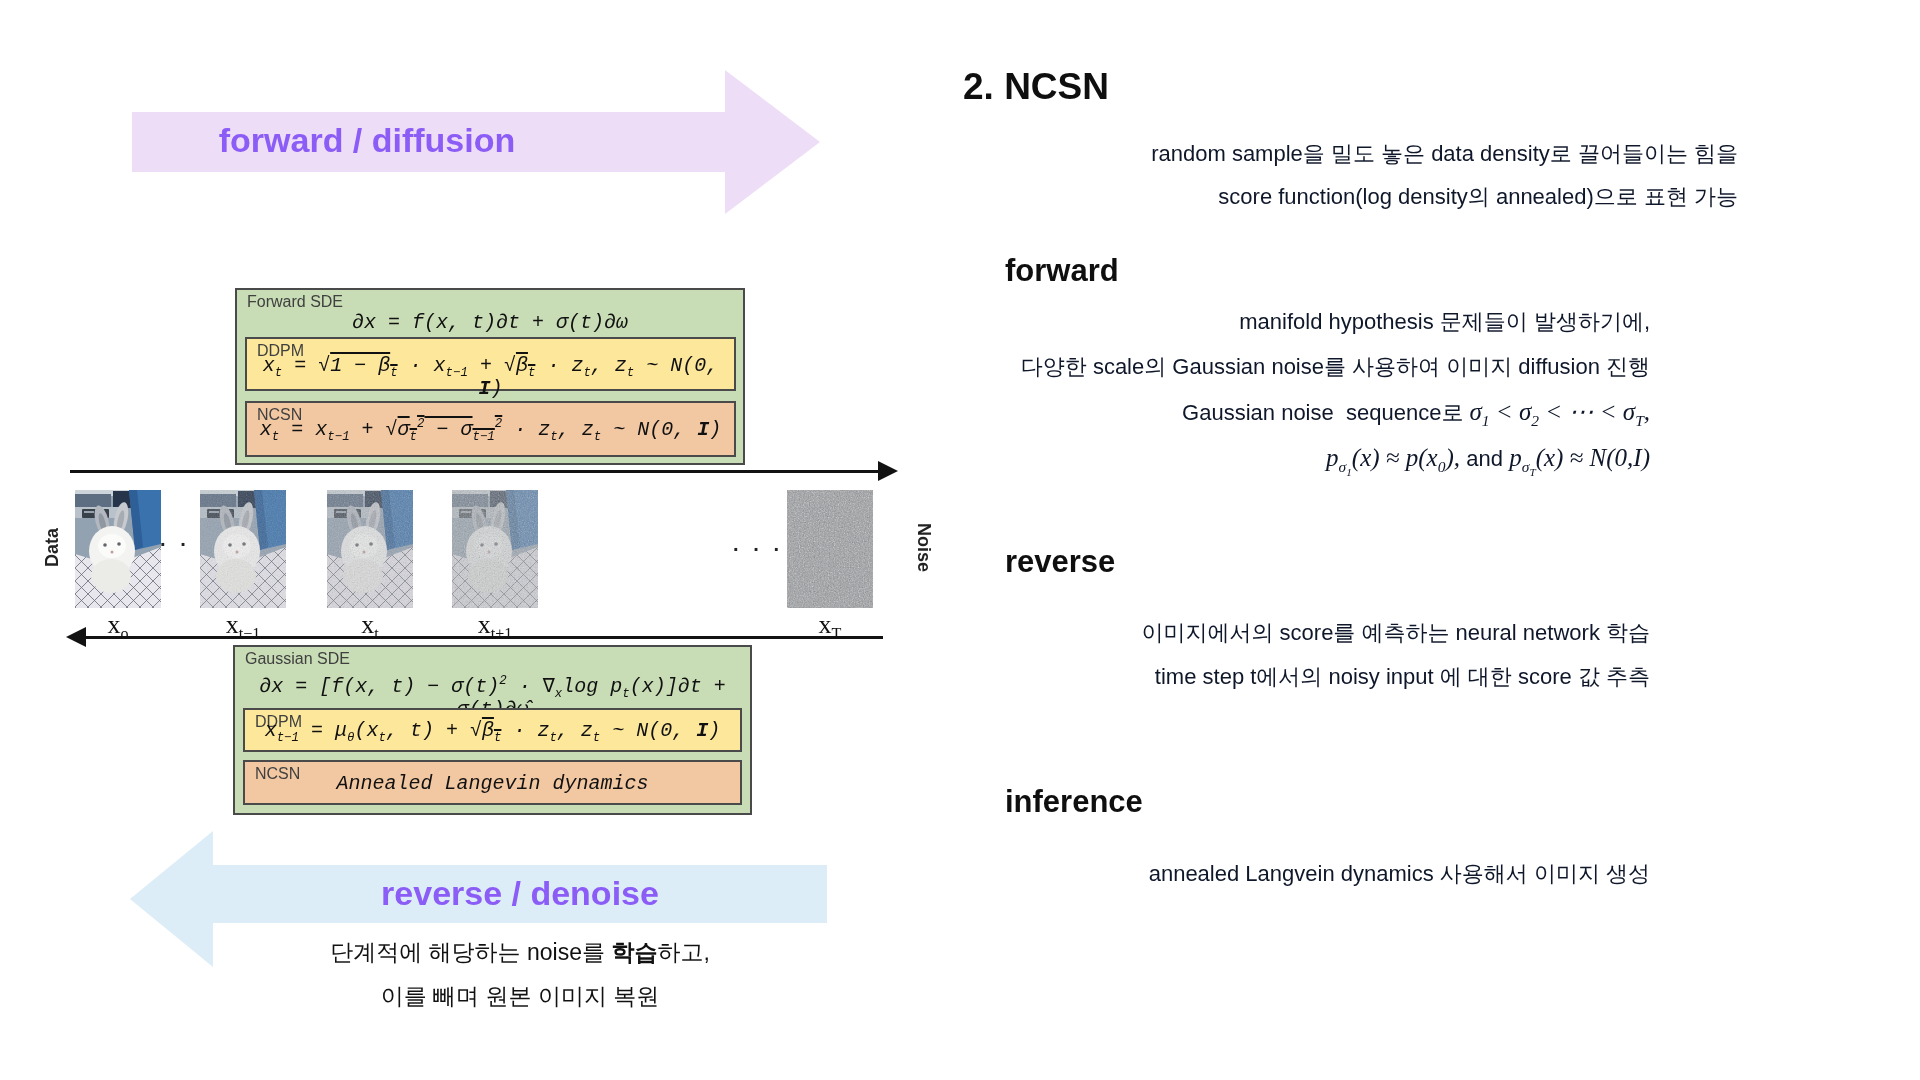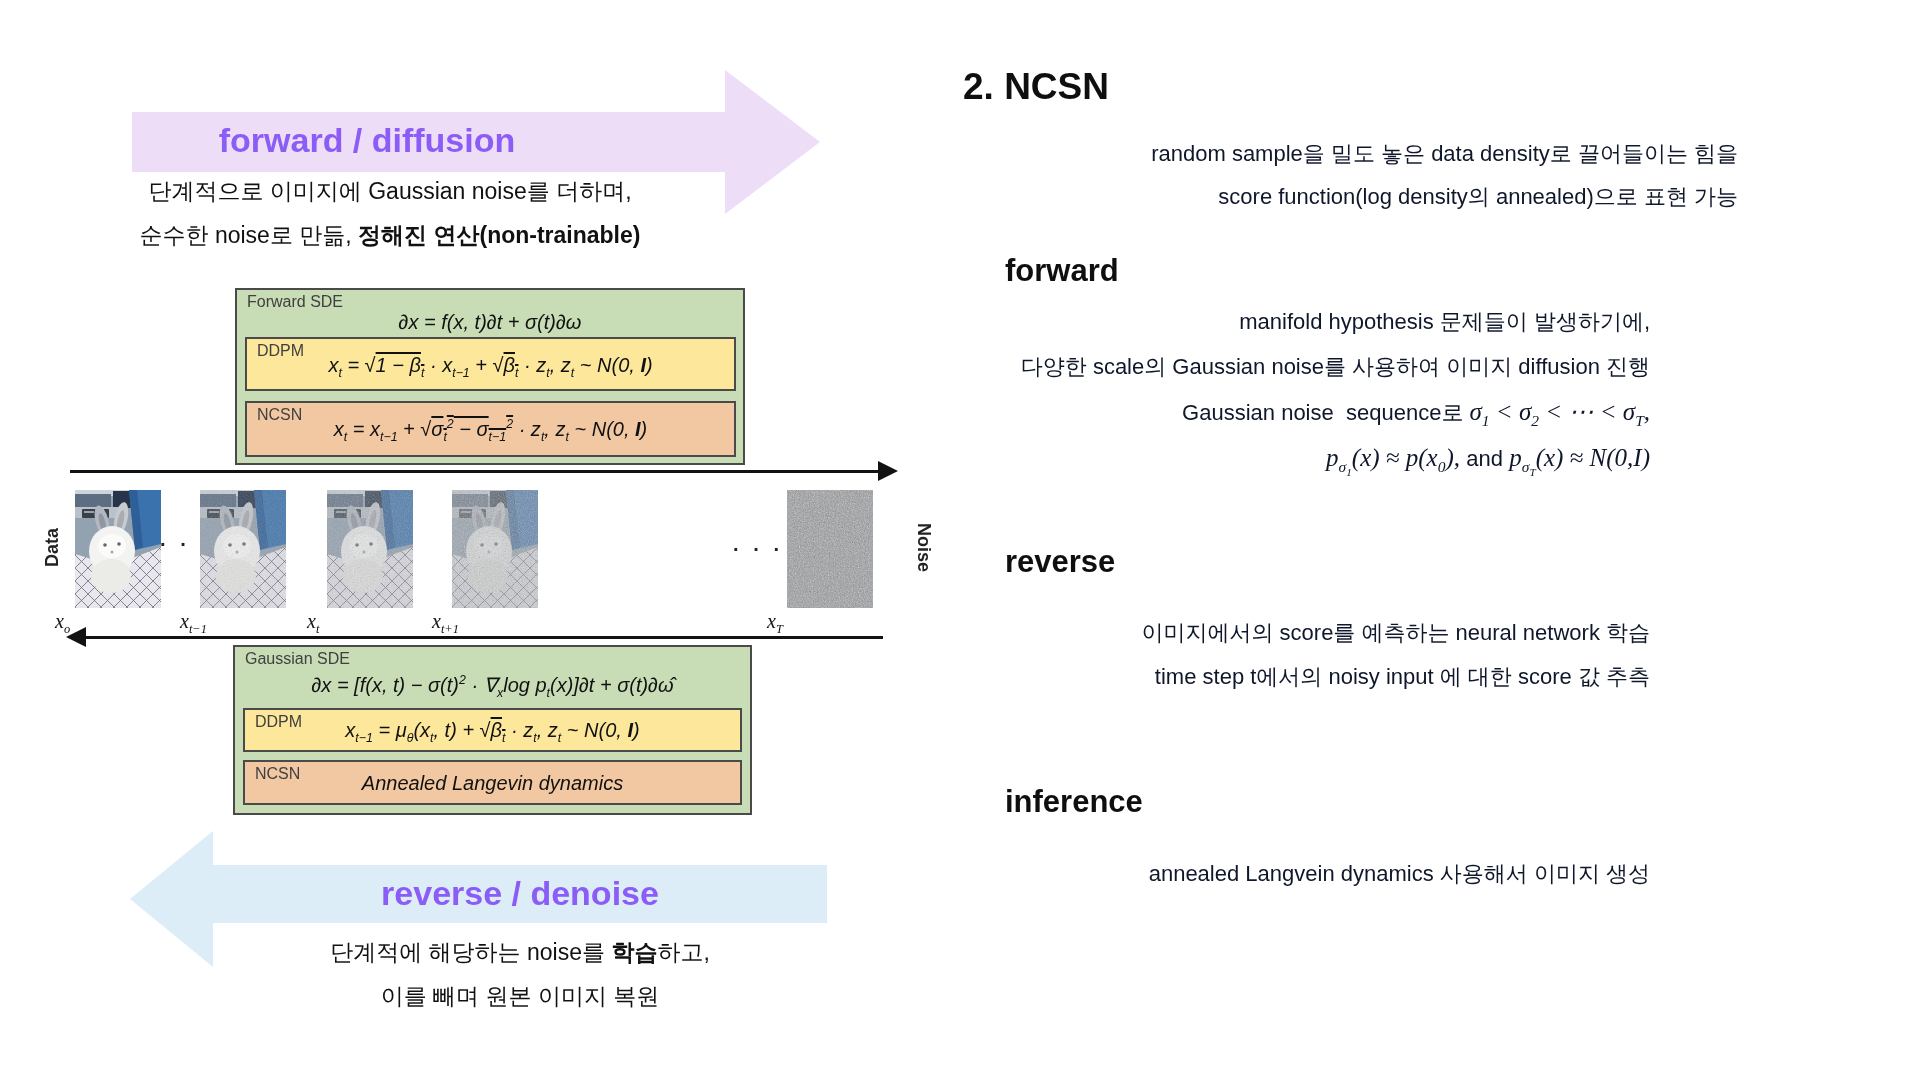--- a/index.html
+++ b/index.html
@@ -11,31 +11,31 @@
   .banner-title{position:absolute;font-weight:bold;font-size:34px;line-height:44px;text-align:center;color:#8b5cf6;}
   
   .desc{position:absolute;font-size:23px;line-height:44px;text-align:center;color:#111;}
   
   .box{position:absolute;border:2px solid #4a4a4a;box-sizing:border-box;}
   .box-green{background:var(--box_green);}
   .box-yellow{background:var(--box_yellow);}
   .box-orange{background:var(--box_orange);}
   .box-label{position:absolute;left:10px;top:3px;font-size:16px;font-weight:normal;color:#404040;}
   .eq{position:absolute;left:0;right:0;text-align:center;
-      font-family:Liberation Sans, sans-serif;font-style:italic;font-size:20px;color:#111;}
+      font-family:Liberation Mono, monospace;font-style:italic;font-size:20px;color:#111;}
   .eq .ol{text-decoration:overline;}
   sub{font-size:62%;line-height:0;}
   sup{font-size:62%;line-height:0;}
   sub sub{font-size:72%;}
   
   .hline{position:absolute;height:3px;background:#121212;}
   .tri{position:absolute;width:0;height:0;}
   .frame{position:absolute;top:490px;width:86px;height:118px;}
-  .tl-label{position:absolute;top:610px;width:126px;text-align:left;
-            font-family:"Liberation Serif",serif;font-style:italic;font-size:20px;}
+  .tl-label{position:absolute;top:610px;width:126px;text-align:center;
+            font-family:"Liberation Serif",serif;font-size:26px;}
   .dots{position:absolute;font-size:20px;font-weight:bold;letter-spacing:4px;color:#222;}
   .side-label{position:absolute;width:84px;text-align:center;font-size:18px;font-weight:600;color:#222;}
   
   .r-title{position:absolute;font-size:37px;font-weight:bold;color:#0f0f0f;}
   .r-head{position:absolute;font-size:31px;font-weight:bold;color:#0f0f0f;}
   .r-body{position:absolute;text-align:right;font-size:22px;color:#0f172a;}
   .r-body .m{font-family:"Liberation Serif",serif;font-style:italic;font-size:25px;}
   .r-body .plain{font-family:"Liberation Sans",sans-serif;font-style:normal;font-size:22px;}
   .annealed{font-weight:500;}
 </style>
@@ -77,24 +77,20 @@
         <circle cx="44" cy="54" r="1.8" fill="#62666b"></circle>
         <circle cx="37" cy="62" r="1.5" fill="#c49c9c"></circle>
       </g>
     </defs>
   </svg>
 
   <div class="abody" style="left:132px;top:112px;width:593px;height:60px;background:var(--arrow_purple);"></div>
   <div class="ahead" style="left:725px;top:70px;border-top:72px solid transparent;border-bottom:72px solid transparent;border-left:95px solid var(--arrow_purple);"></div>
   <div class="banner-title" style="left:132px;top:118px;width:470px;">forward / diffusion</div>
 
-  <div class="desc" style="left:90px;top:169px;width:600px;">
-    <div>단계적으로 이미지에 Gaussian noise를 더하며,</div>
-    <div>순수한 noise로 만듦, <b>정해진 연산(non-trainable)</b></div>
-  </div>
 
   <div class="box box-green" style="left:235px;top:288px;width:510px;height:177px;">
     <div class="box-label">Forward SDE</div>
     <div class="eq" style="top:21px;">∂x = f(x, t)∂t + σ(t)∂ω</div>
   </div>
   <div class="box box-yellow" style="left:245px;top:337px;width:491px;height:54px;">
     <div class="box-label">DDPM</div>
     <div class="eq" style="top:15px;">x<sub>t</sub> = √<span class="ol">1 − β<sub>t</sub></span> · x<sub>t−1</sub> + √<span class="ol">β<sub>t</sub></span> · z<sub>t</sub>, z<sub>t</sub> ~ N(0, <b>I</b>)</div>
   </div>
   <div class="box box-orange" style="left:245px;top:401px;width:491px;height:56px;">

